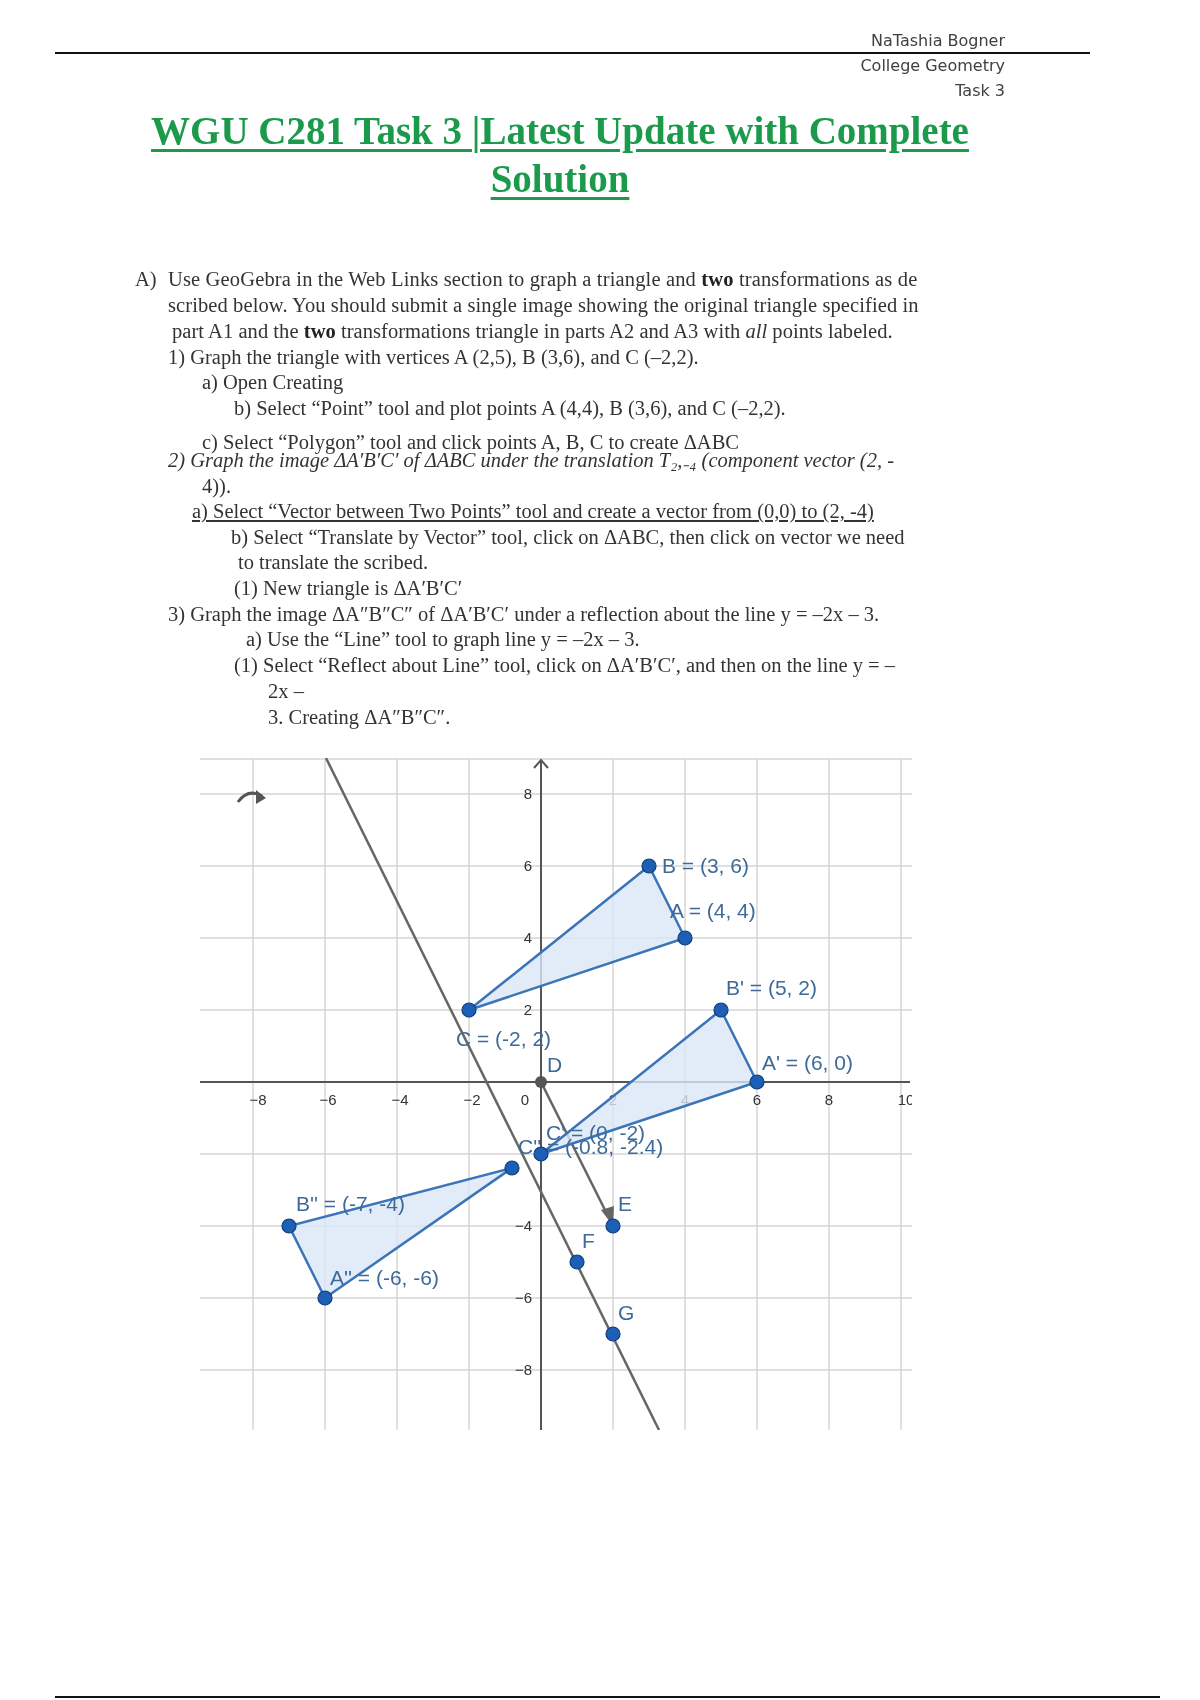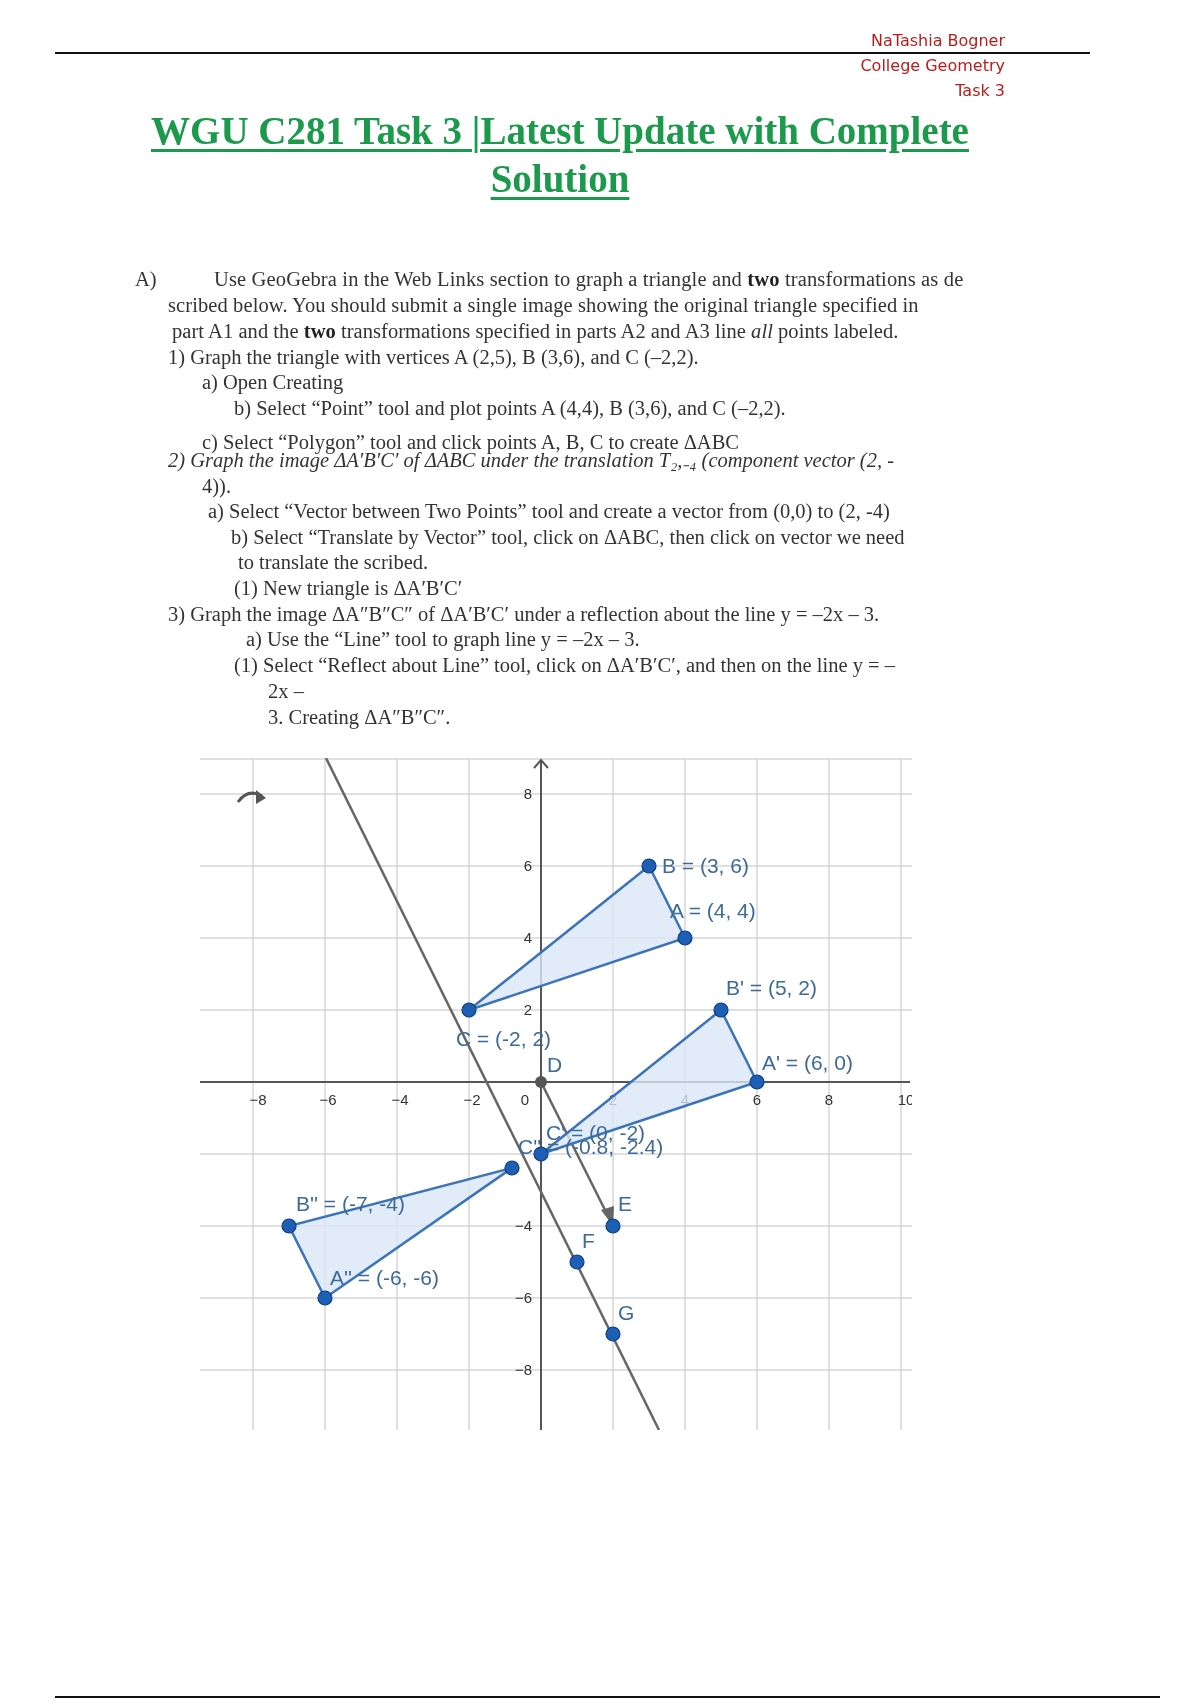--- a/index.html
+++ b/index.html
@@ -1,18 +1,18 @@
 <!DOCTYPE html>
 <html><head>
 <meta charset="utf-8">
 <style>
   html, body { margin: 0; padding: 0; background: #ffffff; }
   body { width: 1200px; height: 1700px; position: relative; overflow: hidden; font-family: "Liberation Serif", serif; color: #222; }
   .hdr-line { position: absolute; left: 55px; right: 110px; height: 2px; background: #111; }
-  .hdr-text { position: absolute; right: 195px; font-family: "DejaVu Sans", sans-serif; font-size: 16px; color: #b91c1c; text-align: center; }
+  .hdr-text { position: absolute; right: 195px; font-family: "DejaVu Sans", sans-serif; font-size: 16px; color: #404040; text-align: center; }
   .title { position: absolute; left: 0; width: 1240px; text-align: center; font-family: "Liberation Serif", serif; font-weight: bold; color: #1a9a4a; font-size: 39px; }
   .title span { text-decoration: underline; text-decoration-thickness: 3px; text-underline-offset: 5px; }
   .para { position: absolute; font-size: 20.5px; line-height: 26px; color: #333; white-space: nowrap; }
   .para i { font-style: italic; }
   .para b { font-weight: bold; color: #222; }
   .graph { position: absolute; left: 200px; top: 758px; width: 712px; height: 672px; }
   .graph svg { width: 712px; height: 672px; display: block; }
   .footer-line { position: absolute; left: 55px; right: 40px; top: 1696px; height: 2px; background: #111; }
 </style>
 </head>
@@ -20,34 +20,34 @@
 
 <div class="hdr-text" style="top:31px;">NaTashia Bogner</div>
 <div class="hdr-line" style="top:52px;"></div>
 <div class="hdr-text" style="top:56px;">College Geometry</div>
 <div class="hdr-text" style="top:81px;">Task 3</div>
 
 <div class="title" style="top:108px; left:-60px;"><span>WGU C281 Task 3 |Latest Update with Complete </span></div>
 <div class="title" style="top:156px; left:-60px;"><span>Solution</span></div>
 
 <div class="para" style="left:135px; top:266px;">A)</div>
-<div class="para" style="left:168px; top:266px; letter-spacing:0.15px;margin-left:46px;">
+<div class="para" style="left:168px; top:266px; letter-spacing:0.15px;">
   <span>Use GeoGebra in the Web Links section to graph a triangle and </span><b>two</b><span> transformations as de</span>
 </div>
 <div class="para" style="left:168px; top:292px; letter-spacing:0.1px;">scribed below. You should submit a single image showing the original triangle specified in</div>
 <div class="para" style="left:172px; top:318px; letter-spacing:0.05px;">
-  <span>part A1 and the </span><b>two</b><span> transformations specified in parts A2 and A3 line </span><i>all</i><span> points labeled.</span>
+  <span>part A1 and the </span><b>two</b><span> transformations triangle in parts A2 and A3 with </span><i>all</i><span> points labeled.</span>
 </div>
 <div class="para" style="left:168px; top:344px;">1)  Graph the triangle with vertices A (2,5), B (3,6), and C (–2,2).</div>
 <div class="para" style="left:202px; top:369px;">a)  Open Creating</div>
 <div class="para" style="left:202px; top:395px;margin-left:32px;">b)  Select “Point” tool and plot points A (4,4), B (3,6), and C (–2,2).</div>
 <div class="para" style="left:202px; top:421px;margin-top:8px;">c)  Select “Polygon” tool and click points A, B, C to create ΔABC</div>
 <div class="para" style="left:168px; top:447px;font-style:italic;">2)  Graph the image ΔA′B′C′ of ΔABC under the translation T₂,₋₄ (component vector (2, -</div>
 <div class="para" style="left:202px; top:473px;">4)).</div>
-<div class="para" style="left:208px; top:498px;">a)  Select “Vector between Two Points” tool and create a vector from (0,0) to (2, -4)</div>
+<div class="para" style="left:192px; top:498px;text-decoration:underline;">a)  Select “Vector between Two Points” tool and create a vector from (0,0) to (2, -4)</div>
 <div class="para" style="left:202px; top:524px;margin-left:29px;">b)  Select “Translate by Vector” tool, click on ΔABC, then click on vector we need</div>
 <div class="para" style="left:238px; top:549px;">to translate the scribed.</div>
 <div class="para" style="left:234px; top:575px;">(1) New triangle is ΔA′B′C′</div>
 <div class="para" style="left:168px; top:601px;">3)  Graph the image ΔA″B″C″ of ΔA′B′C′ under a reflection about the line y = –2x – 3.</div>
 <div class="para" style="left:202px; top:626px;margin-left:44px;">a)  Use the “Line” tool to graph line y = –2x – 3.</div>
 <div class="para" style="left:234px; top:652px;">(1) Select “Reflect about Line” tool, click on ΔA′B′C′, and then on the line y = –</div>
 <div class="para" style="left:268px; top:678px;">2x –</div>
 <div class="para" style="left:268px; top:704px;">3. Creating ΔA″B″C″.</div>
 
 <div class="graph">

